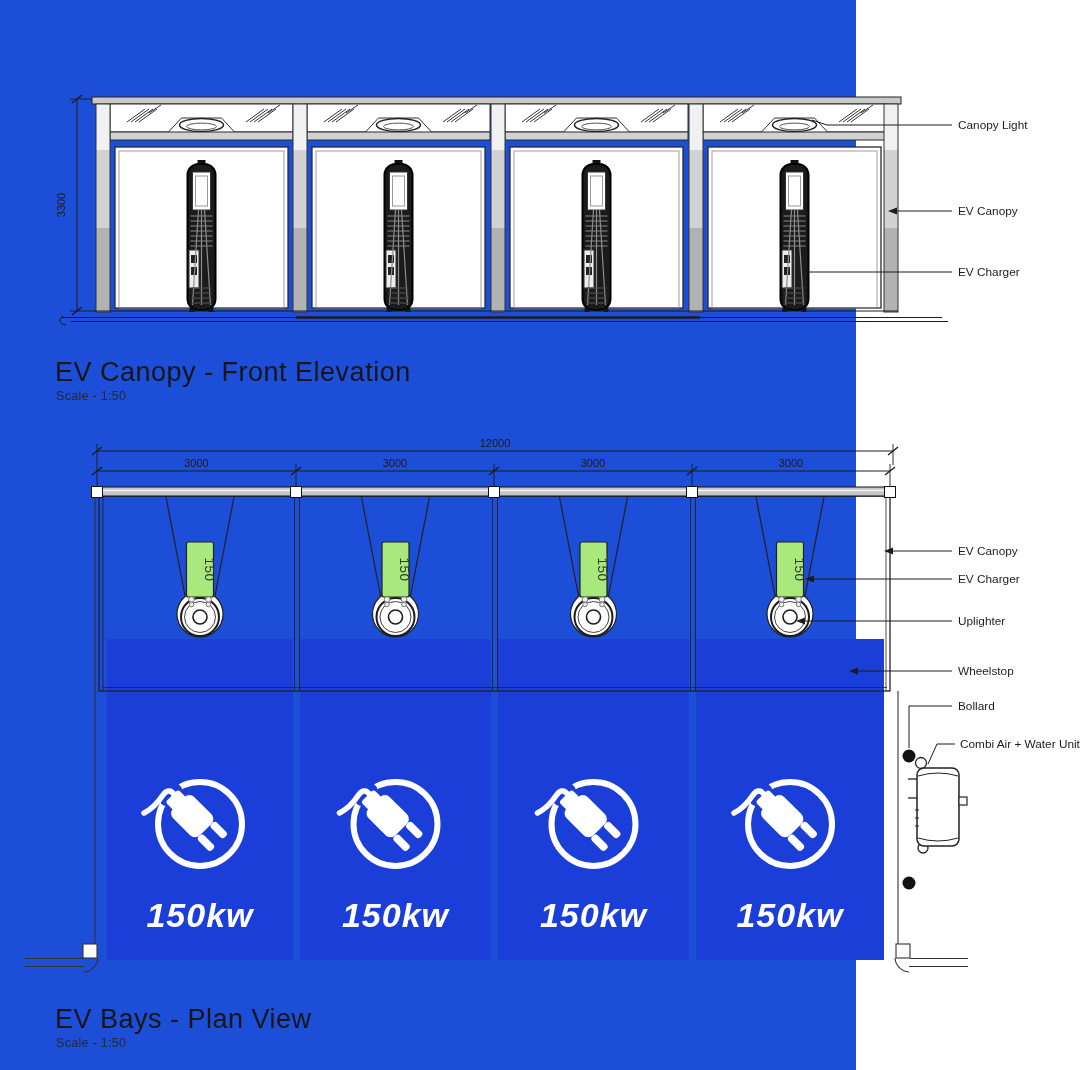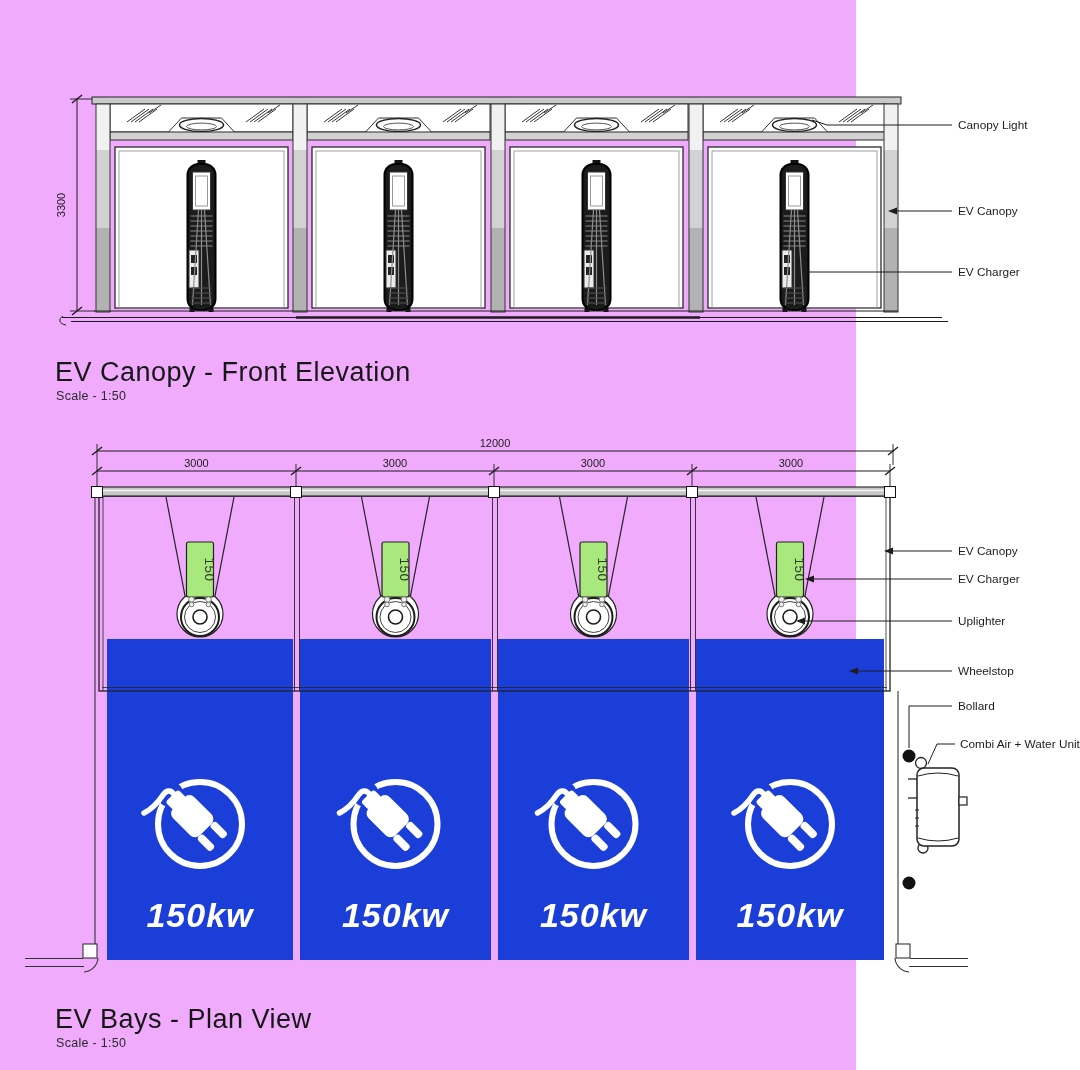--- a/index.html
+++ b/index.html
@@ -1,16 +1,16 @@
 <!DOCTYPE html>
 <html><head>
 <meta charset="utf-8">
 <style>
   html,body{margin:0;padding:0;background:#ffffff;}
-  .sheet{position:relative;width:856px;height:1070px;background:#f0abfc;font-family:"Liberation Sans",sans-serif;}
+  .sheet{position:relative;width:856px;height:1070px;background:#1d4ed8;font-family:"Liberation Sans",sans-serif;}
   svg text{fill:#1c1c1c;}
   .callout-text{font-size:11.8px;}
   .dim-text{font-size:11px;}
   .title-text{font-size:27px;letter-spacing:0.5px;fill:#161616;}
   .scale-text{font-size:12.5px;letter-spacing:0.3px;fill:#2a2a2a;}
   .rating-text{font-size:13.5px;fill:#2f3a26;letter-spacing:0.5px;}
   .power-text{font-size:34px;font-weight:bold;font-style:italic;fill:#ffffff;letter-spacing:1px;}
 </style>
 </head>
 <body>

